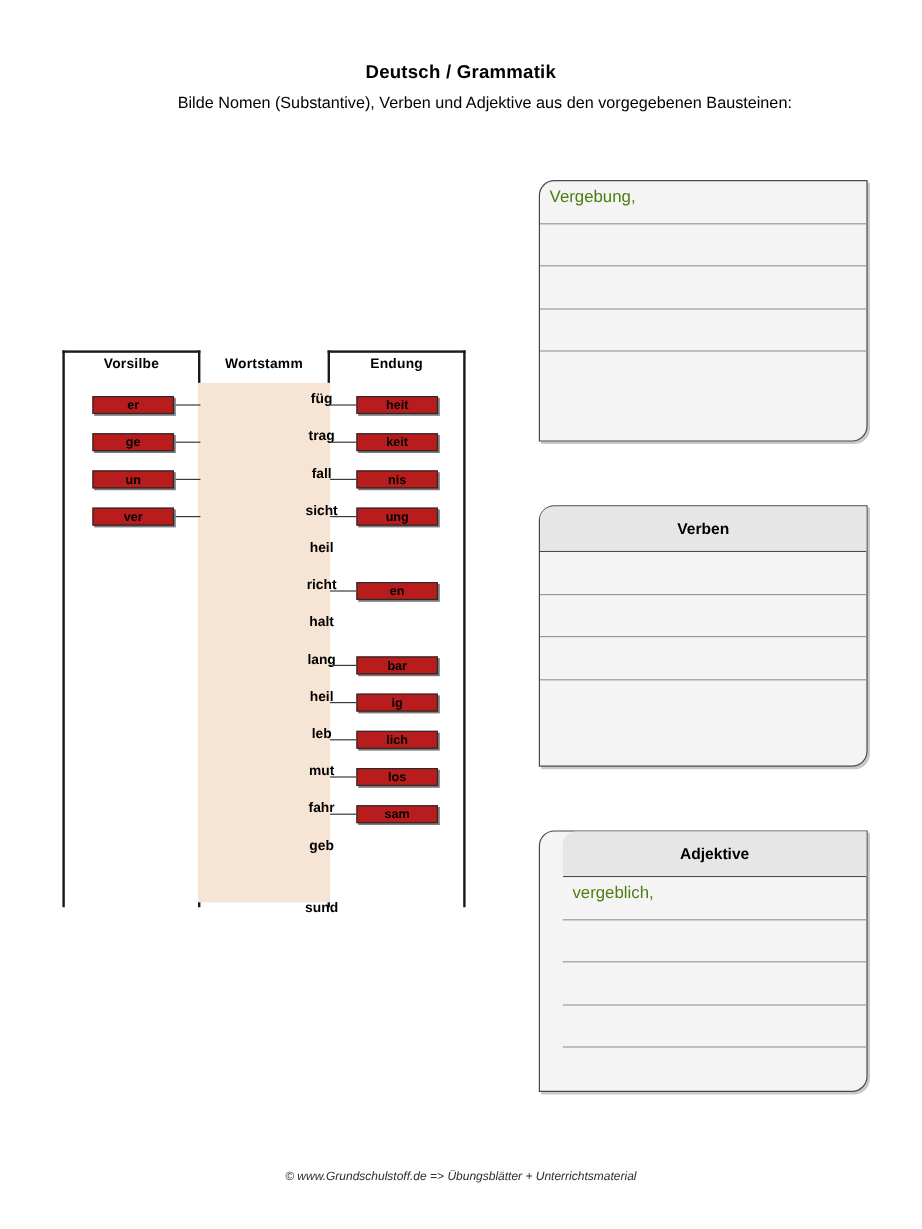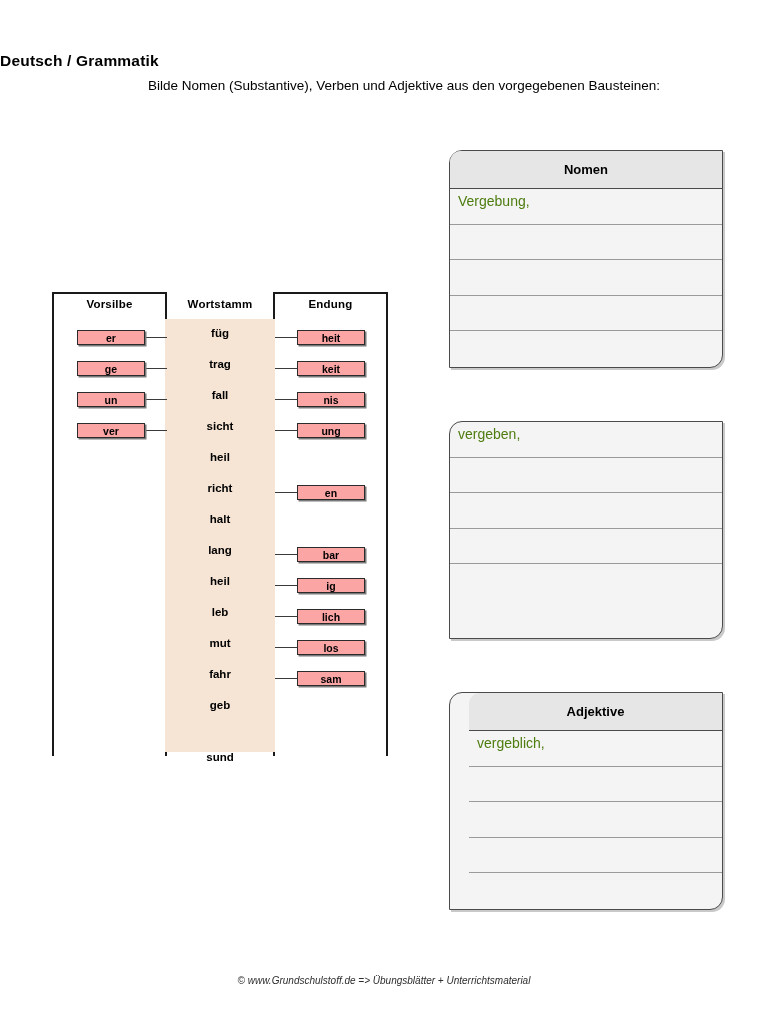--- a/index.html
+++ b/index.html
@@ -15,20 +15,21 @@
     color: #000000;
     overflow: hidden;
   }
 
   
   .page-title {
     position: absolute;
     top: 52px;
     left: 0;
     width: 768px;
+    text-align: center;
     font-size: 15.5px;
     font-weight: bold;
     letter-spacing: 0.2px;
   }
   .page-subtitle {
     position: absolute;
     top: 78px;
     left: 0;
     width: 768px;
     text-align: center;
@@ -98,39 +99,40 @@
     left: 0;
     width: 340px;
     height: 31px;
   }
 
   .chip {
     position: absolute;
     width: 68px;
     height: 15px;
     line-height: 15px;
-    background: #fca5a5;
+    background: #b91c1c;
     border: 1px solid #2b2b2b;
     box-shadow: 1.5px 1.5px 0 #7a7a7a;
     font-size: 10.5px;
     font-weight: bold;
     text-align: center;
     box-sizing: border-box;
   }
   .chip.prefix { left: 25px; top: 8px; }
   .chip.ending { left: 245px; top: 8px; }
 
   .stem-label {
     position: absolute;
     left: 113px;
     top: 5px;
     width: 110px;
     text-align: center;
     font-size: 11.5px;
     font-weight: bold;
+    padding-left: 48px;
   }
 
   
   .connector {
     position: absolute;
     top: 15px;
     height: 0;
     border-top: 1.5px solid #3a3a3a;
   }
   .connector.prefix { left: 93px;  width: 22px; }
@@ -273,33 +275,32 @@
         <div class="row" style="top: 402px;">
           <div class="stem-label">geb</div>
         </div>
         <div class="row" style="top: 454px;">
           <div class="stem-label">sund</div>
         </div>
       </div>
   </div>
 
   <div class="answer-box box-nomen">
-    <div class="answer-head">Nomen</div>
     <div class="answer-lines">
       <div class="answer-line">Vergebung,</div>
       <div class="answer-line"></div>
       <div class="answer-line"></div>
       <div class="answer-line"></div>
       <div class="answer-line"></div>
     </div>
   </div>
 
   <div class="answer-box box-verben">
+    <div class="answer-head">Verben</div>
     <div class="answer-lines">
-      <div class="answer-line">vergeben,</div>
       <div class="answer-line"></div>
       <div class="answer-line"></div>
       <div class="answer-line"></div>
       <div class="answer-line"></div>
     </div>
   </div>
 
   <div class="answer-box box-adjektive">
     <div class="answer-head">Adjektive</div>
     <div class="answer-lines">

